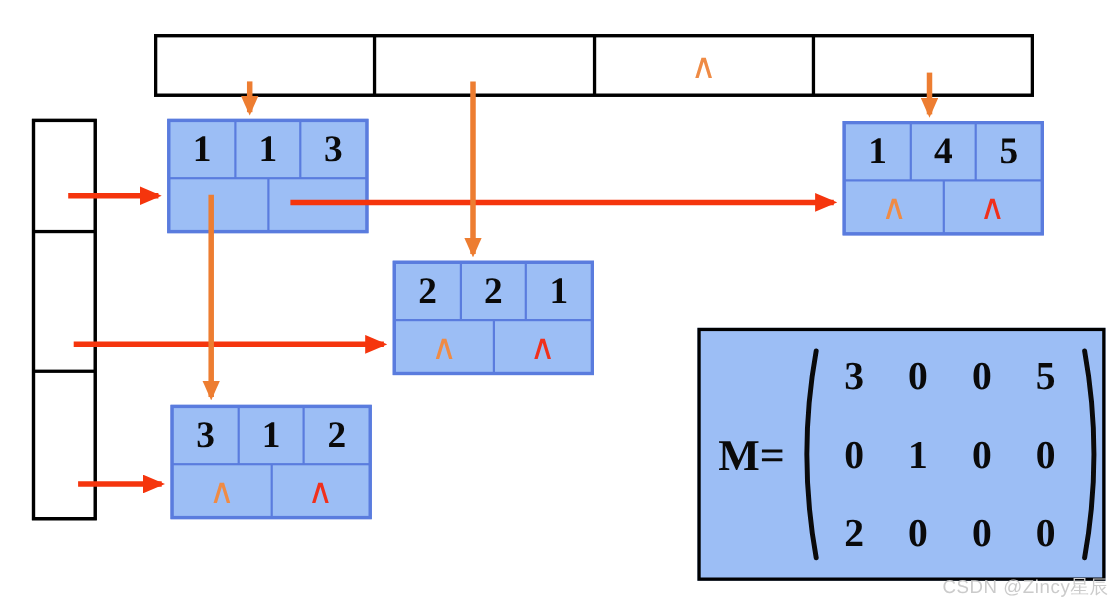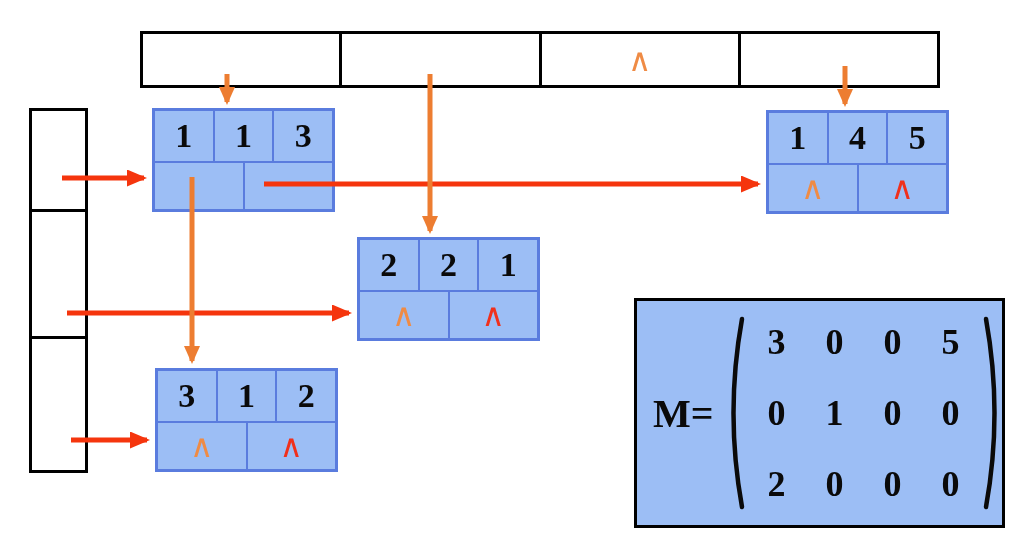--- a/index.html
+++ b/index.html
@@ -137,14 +137,15 @@
     <line x1="67" y1="313" x2="349" y2="313" stroke="#F5350D" stroke-width="5" marker-end="url(#mR)"></line>
     <line x1="71" y1="440" x2="147" y2="440" stroke="#F5350D" stroke-width="5" marker-end="url(#mR)"></line>
     <line x1="264" y1="184" x2="758" y2="184" stroke="#F5350D" stroke-width="5" marker-end="url(#mR)"></line>
 
     <line x1="227" y1="74" x2="227" y2="102" stroke="#ED7D31" stroke-width="5" marker-end="url(#mO)"></line>
     <line x1="430" y1="74" x2="430" y2="231" stroke="#ED7D31" stroke-width="5" marker-end="url(#mO)"></line>
     <line x1="845" y1="66" x2="845" y2="104" stroke="#ED7D31" stroke-width="5" marker-end="url(#mO)"></line>
     <line x1="192" y1="177" x2="192" y2="361" stroke="#ED7D31" stroke-width="5" marker-end="url(#mO)"></line>
   </svg>
 
+  <div class="watermark">CSDN @Zincy星辰</div>
 
 </div>
 
 </body></html>

